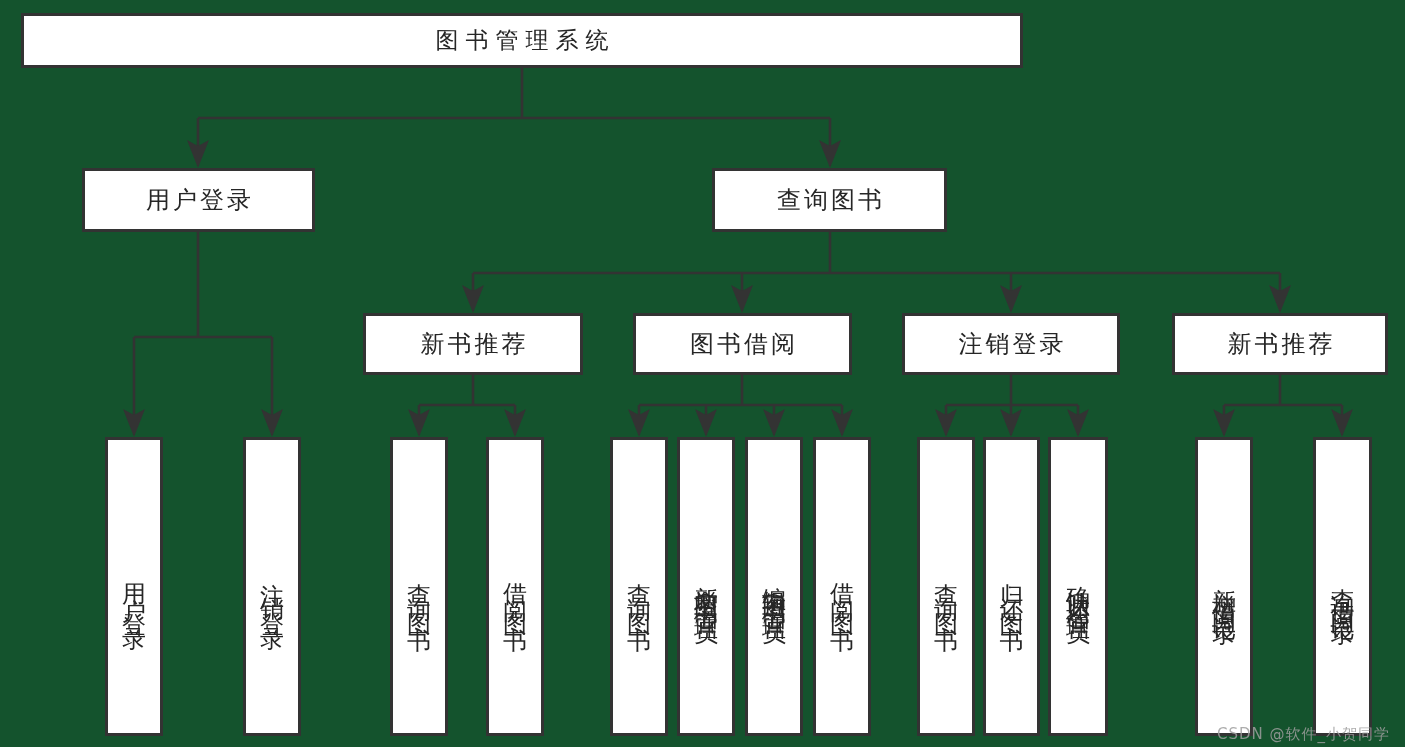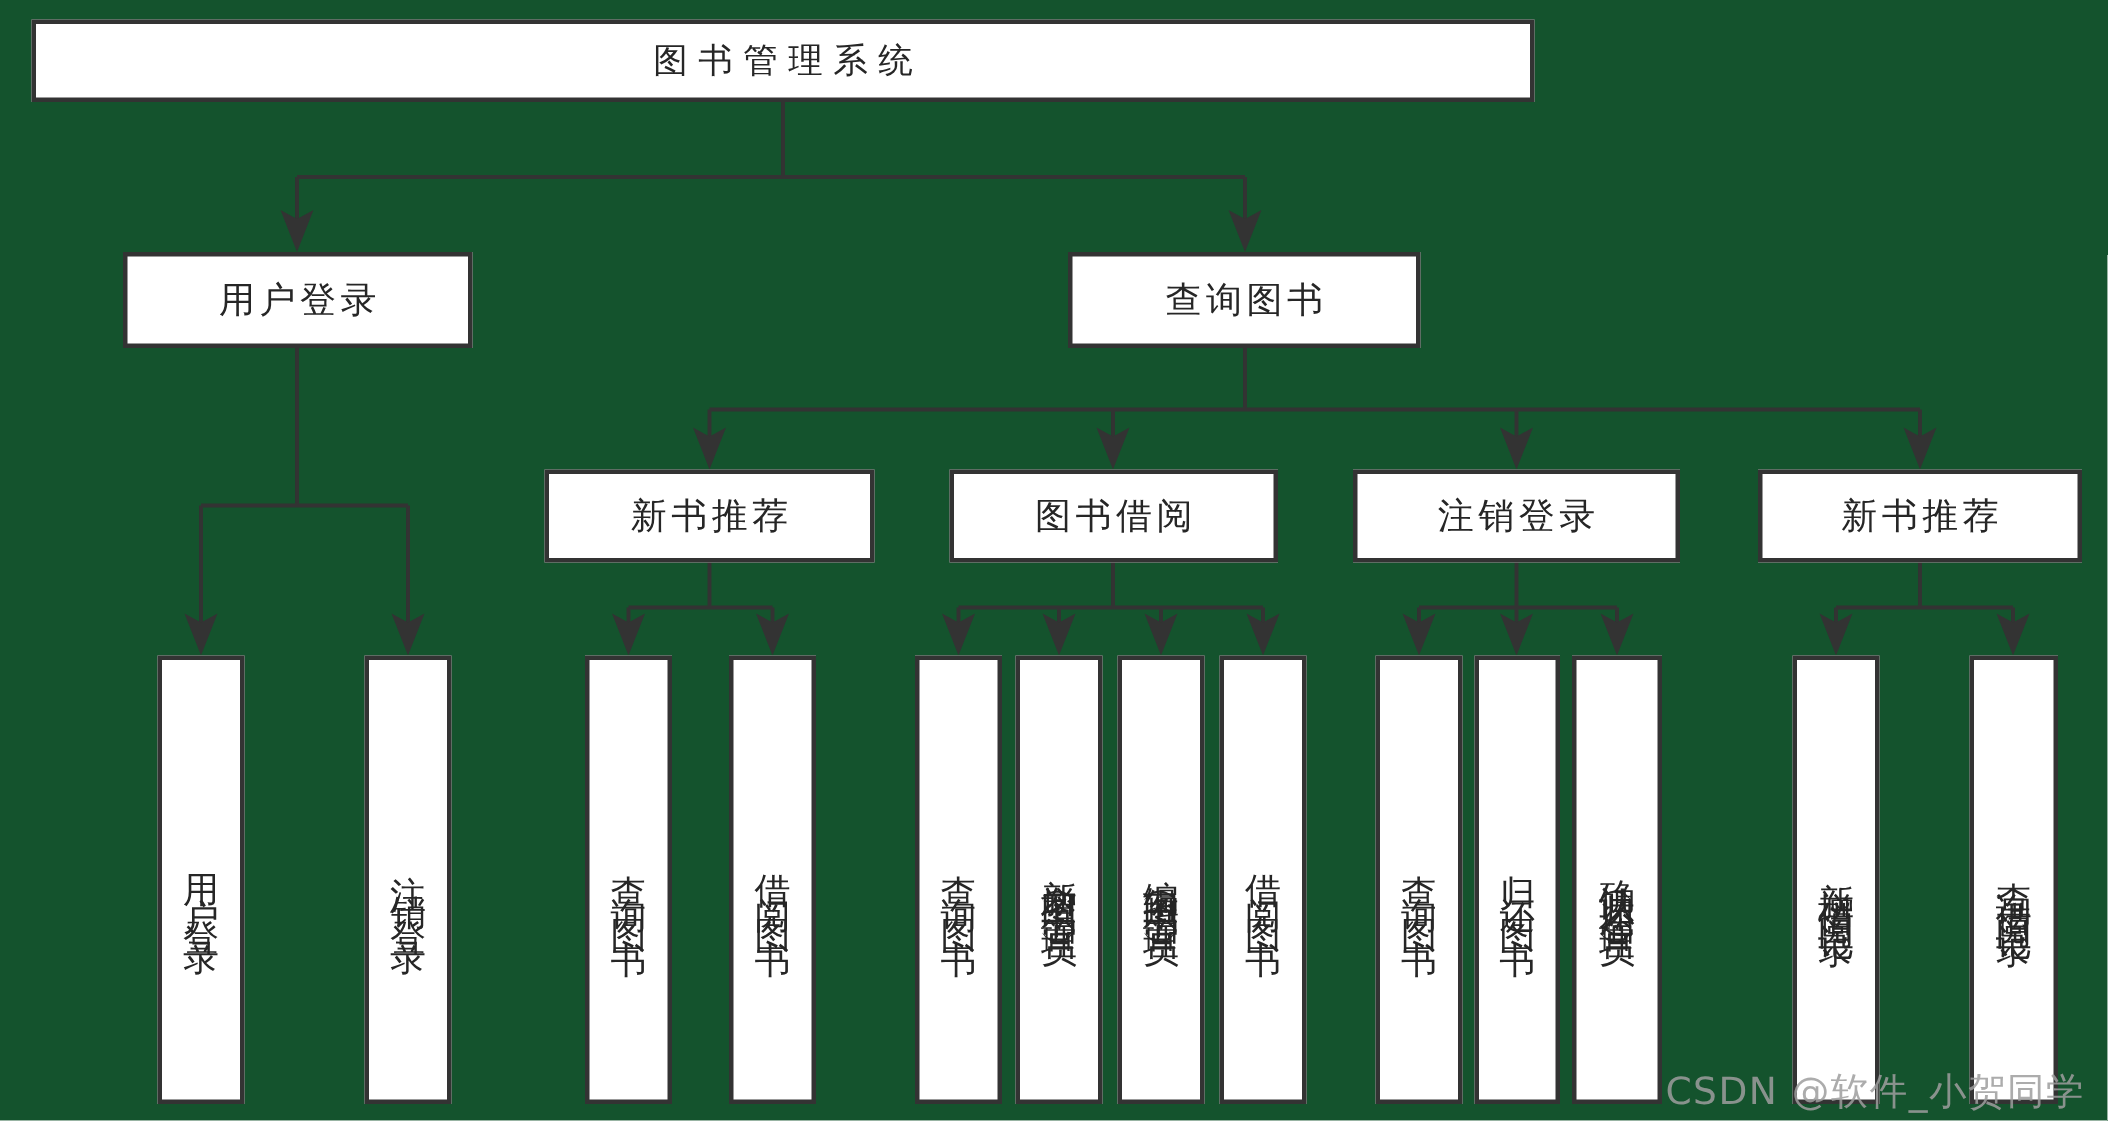--- a/index.html
+++ b/index.html
@@ -17,21 +17,21 @@
   .vl{
     writing-mode:vertical-rl;text-orientation:mixed;white-space:nowrap;
     font-size:24px;color:#262626;line-height:1;
   }
   .sp4{letter-spacing:15px;padding-top:15px;}
   .sp6{letter-spacing:7px;padding-top:7px;}
   .sp9{letter-spacing:5px;padding-top:5px;}
   .leaf{width:58px;top:437px;height:299px;}
   .watermark{
     position:absolute;right:15px;bottom:3px;z-index:5;
-    font-size:25px;letter-spacing:1px;color:#9e9e9e;opacity:0.85;white-space:nowrap;
+    font-size:15px;letter-spacing:1px;color:#9e9e9e;opacity:0.85;white-space:nowrap;
   }
 </style>
 </head>
 <body>
 
 <div class="canvas">
 
   <svg class="connectors" viewBox="0 0 1405 747" xmlns="http://www.w3.org/2000/svg">
     <g stroke="#333333" stroke-width="2.6" fill="none">
 

